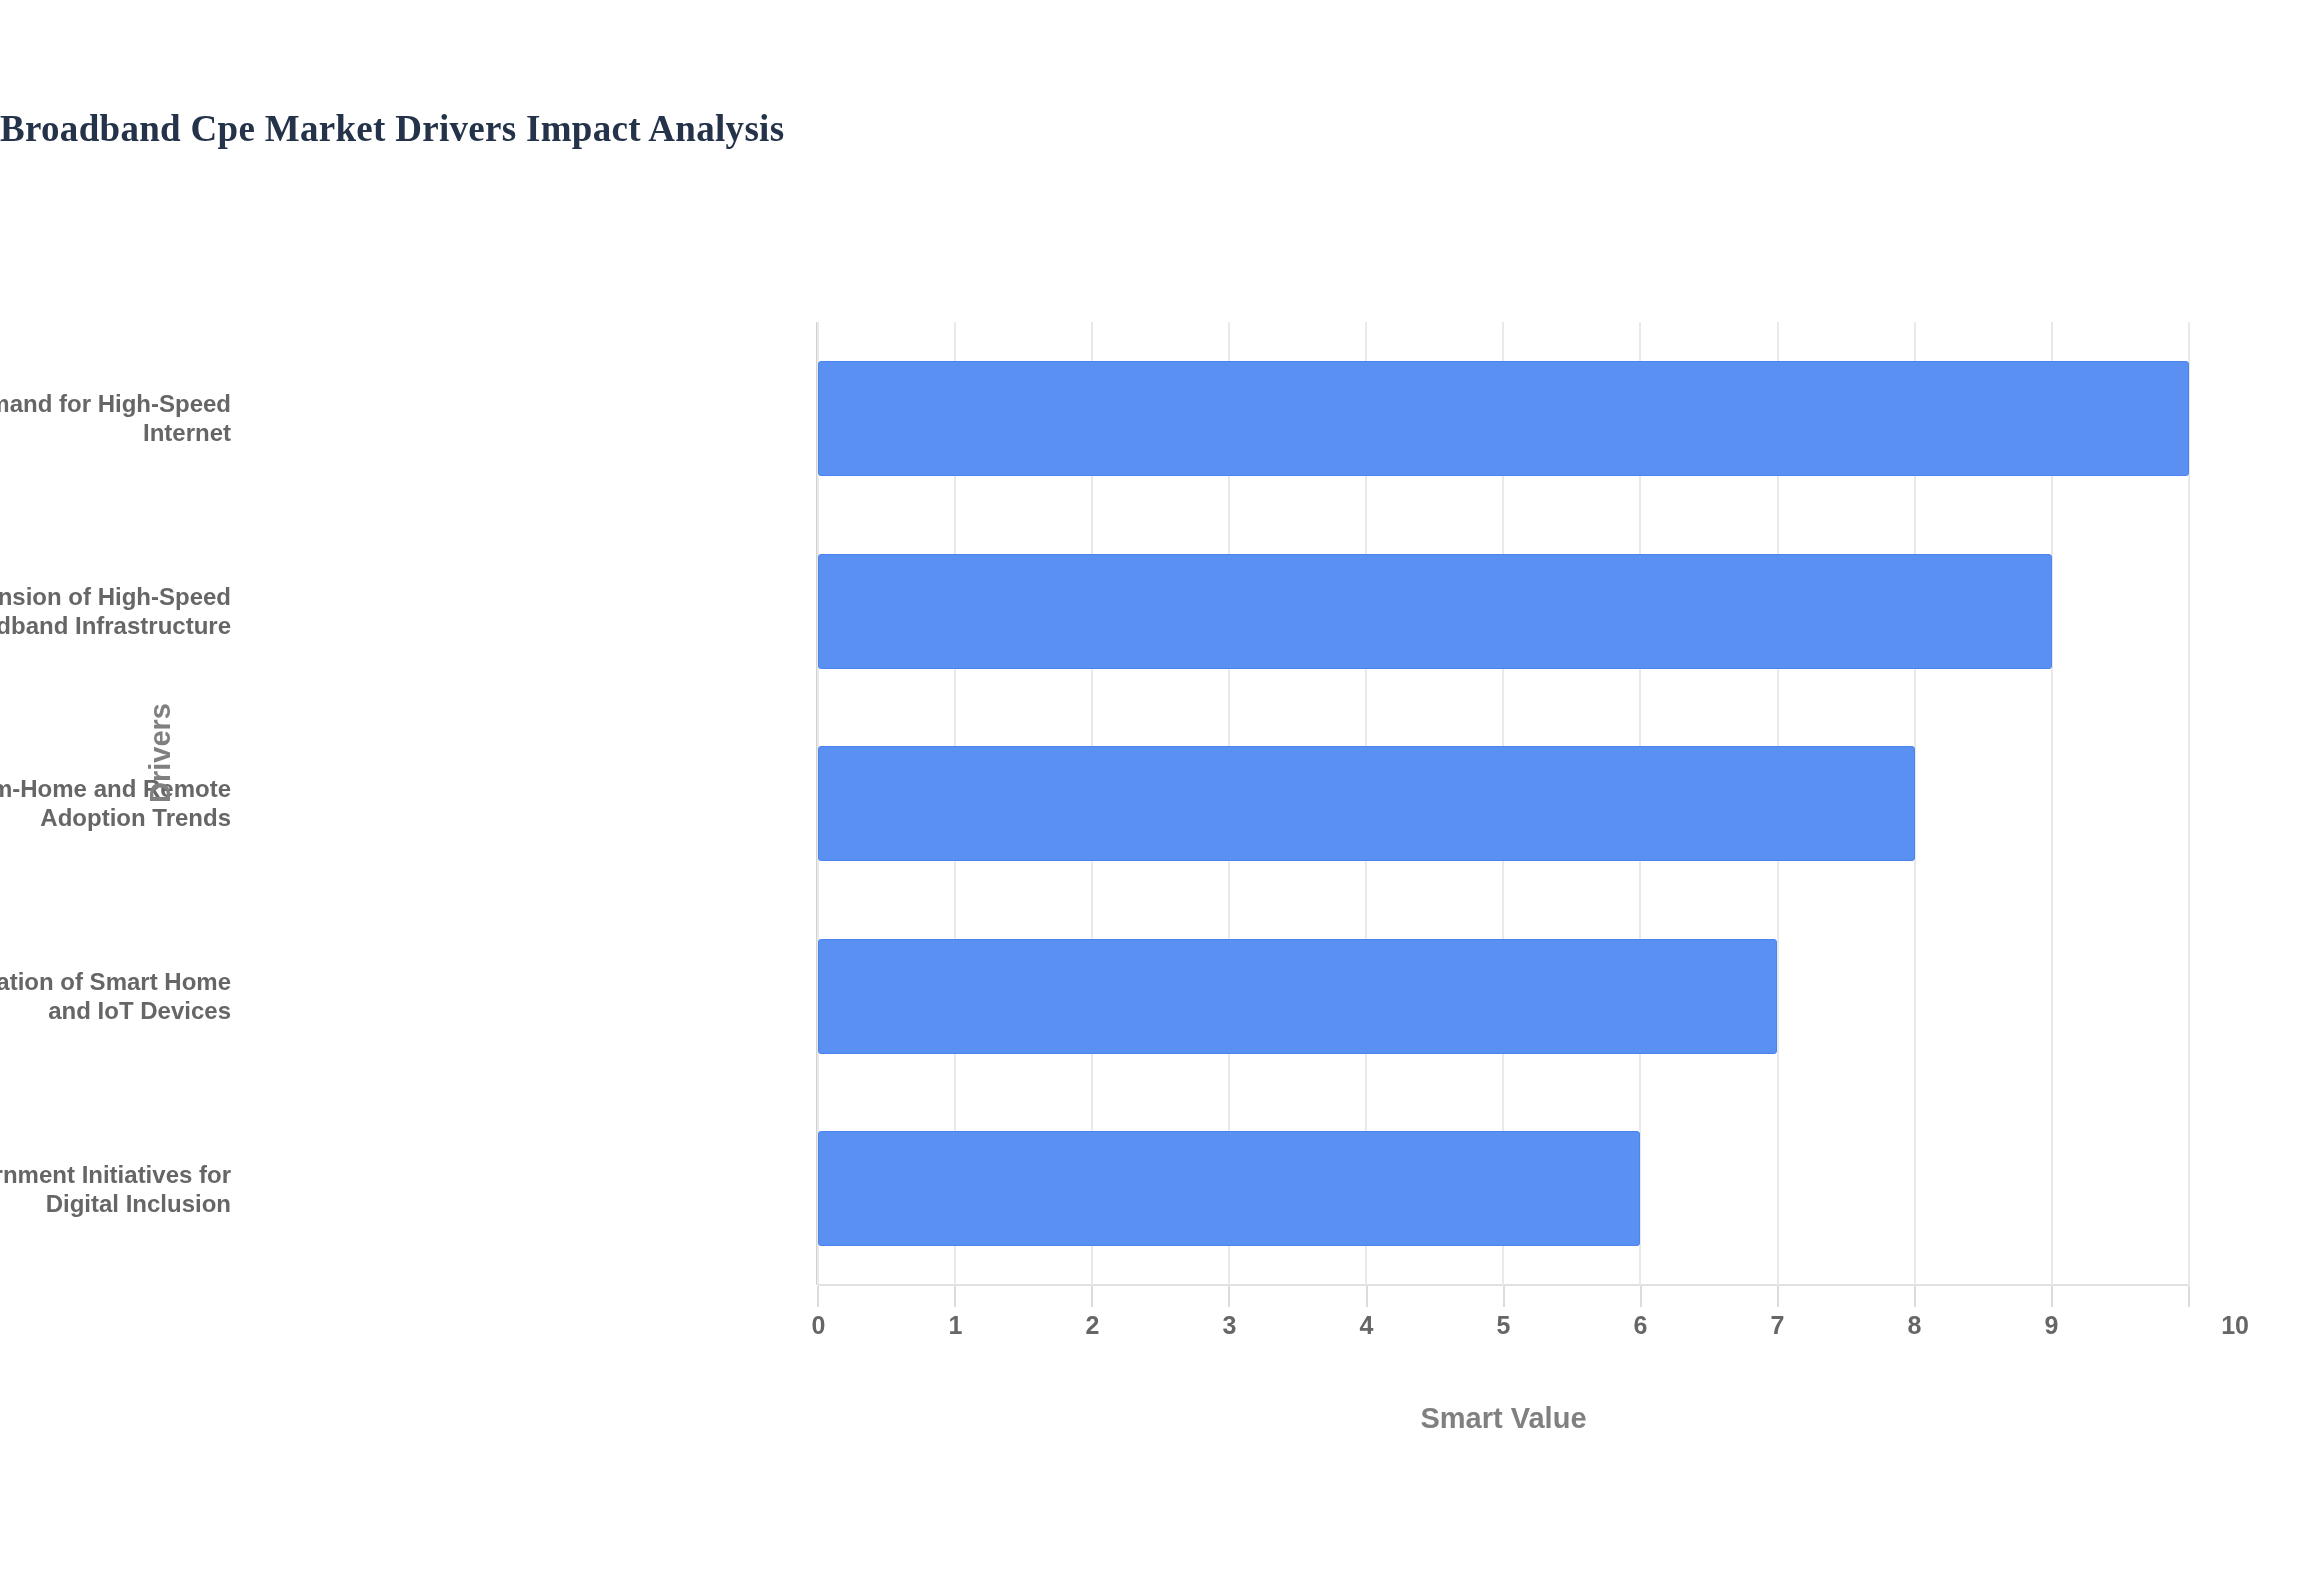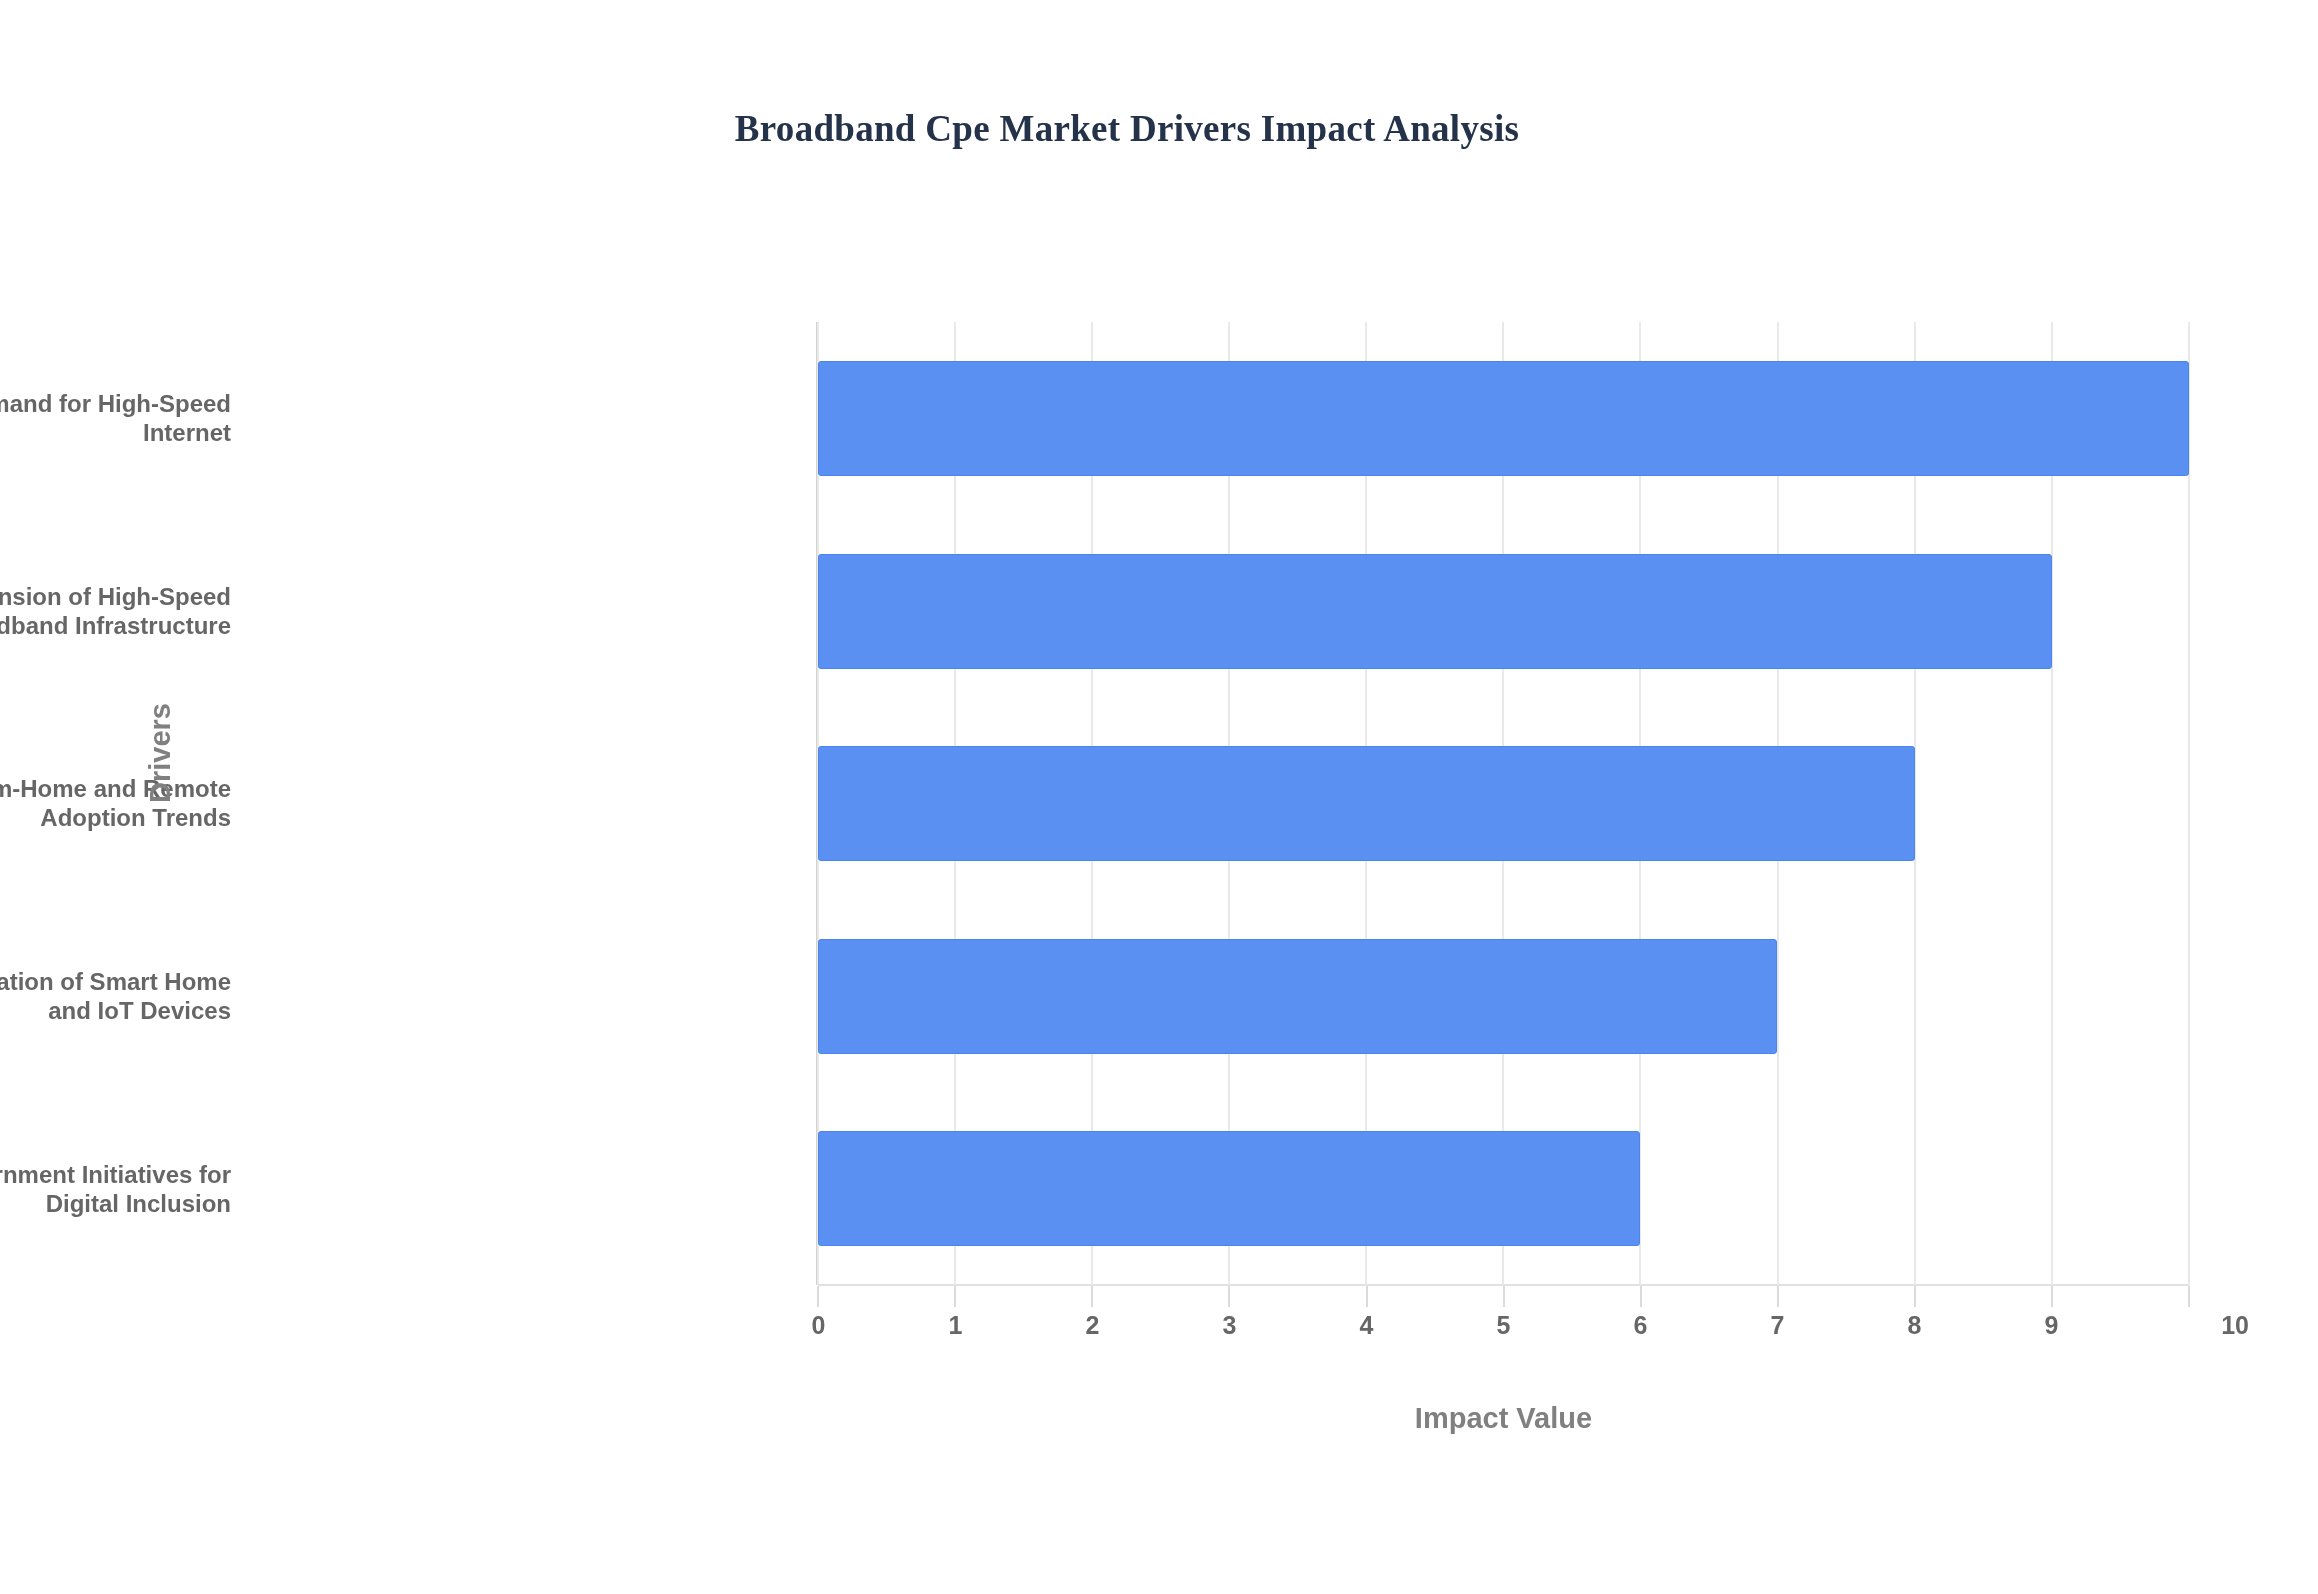--- a/index.html
+++ b/index.html
@@ -22,21 +22,20 @@
     height: 1594px;
     background: #ffffff;
   }
 
   
   #chart-title {
     position: absolute;
     left: 0;
     top: 107px;
     width: 2254px;
-    text-align: center;
     font-family: "Liberation Serif", serif;
     font-weight: bold;
     font-size: 37px;
     letter-spacing: 0.3px;
     color: #24334a;
     white-space: nowrap;
   }
 
   
   #plot-area {
@@ -216,18 +215,18 @@
       <div class="cat-label" style="top: 996px;">
         <div>Proliferation of Smart Home</div>
         <div>and IoT Devices</div>
       </div>
       <div class="cat-label" style="top: 1189px;">
         <div>Government Initiatives for</div>
         <div>Digital Inclusion</div>
       </div>
     </div>
 
-  <div id="x-axis-title">Impact Value</div>
+  <div id="x-axis-title">Smart Value</div>
 
   <div id="y-axis-title">Drivers</div>
 
 </div>
 
 
 </body></html>

